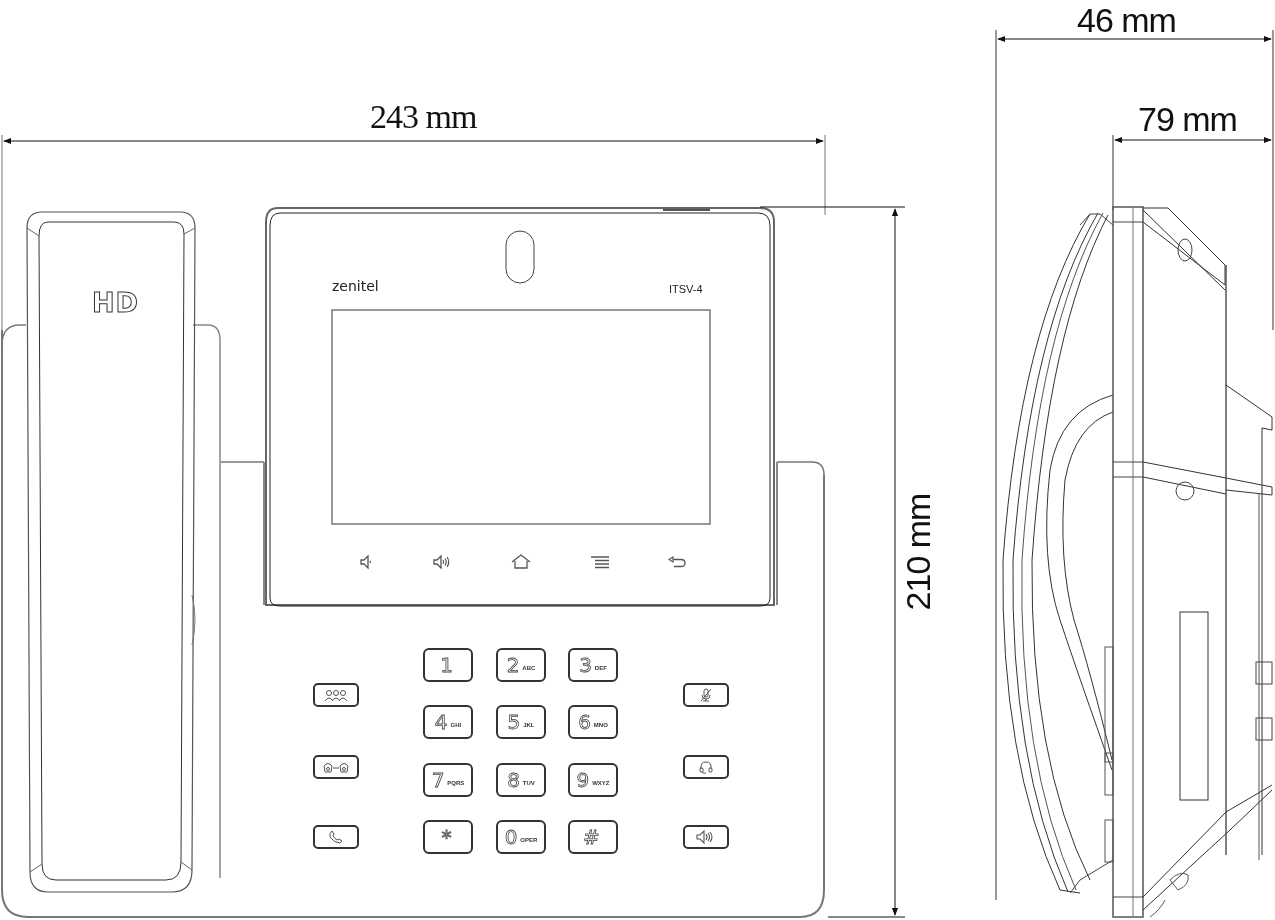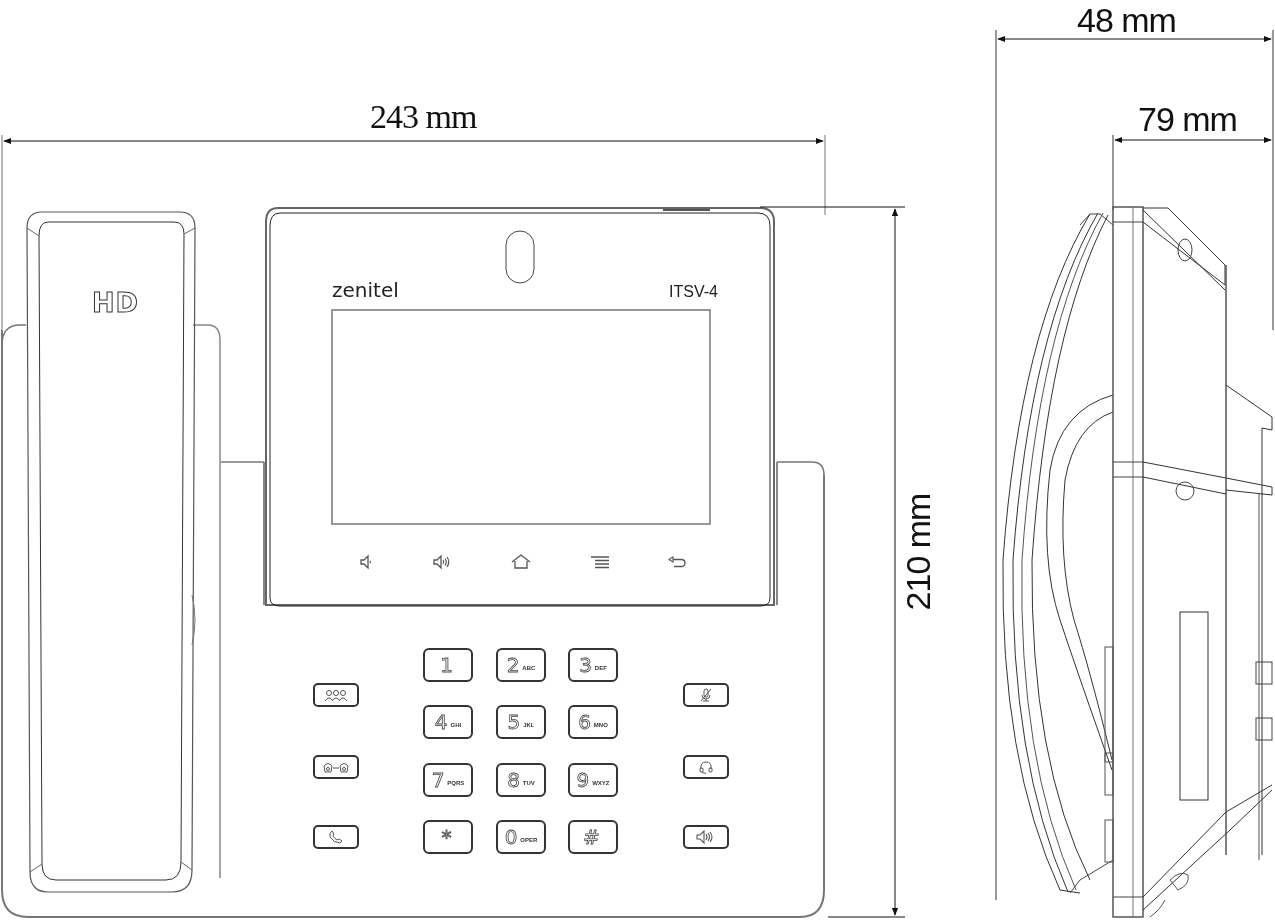--- a/index.html
+++ b/index.html
@@ -1,21 +1,21 @@
 <!DOCTYPE html>
 <html><head>
 <meta charset="utf-8">
 <style>
   html, body { margin:0; padding:0; background:#ffffff; }
   body { width:1275px; height:920px; position:relative; overflow:hidden; font-family:"Liberation Sans", sans-serif; }
   svg.canvas { position:absolute; left:0; top:0; }
   .dim-label { position:absolute; font-family:"Liberation Sans", sans-serif; font-size:34px; color:#111; letter-spacing:-1px; white-space:nowrap; line-height:1; }
   .dim-label.vert { transform:rotate(-90deg); transform-origin:center center; }
-  .brand { position:absolute; font-family:"DejaVu Sans", sans-serif; font-size:20px; color:#222; font-weight:500; }
-  .model { position:absolute; font-family:"Liberation Sans", sans-serif; font-size:16px; color:#222; }
+  .brand { position:absolute; font-family:"DejaVu Sans", sans-serif; font-size:14px; color:#222; font-weight:500; }
+  .model { position:absolute; font-family:"Liberation Sans", sans-serif; font-size:11px; color:#222; }
   .hd { position:absolute; font-family:"DejaVu Sans", sans-serif; font-weight:bold; font-size:27px; color:#fff; -webkit-text-stroke:1px #333; letter-spacing:1px; }
   .key { position:absolute; width:50px; height:34px; border:2px solid #333; border-radius:6px; background:#fff; box-sizing:border-box; display:flex; align-items:center; justify-content:center; cursor:pointer; }
   .key .num { font-family:"DejaVu Sans", sans-serif; font-size:20px; color:#fff; -webkit-text-stroke:0.8px #444; line-height:1; }
   .key .sub { font-family:"Liberation Sans", sans-serif; font-size:6px; font-weight:bold; color:#333; margin-left:3px; margin-top:6px; }
   .fkey { position:absolute; width:46px; height:24px; border:2px solid #333; border-radius:5px; background:#fff; box-sizing:border-box; display:flex; align-items:center; justify-content:center; cursor:pointer; }
   .softkey { position:absolute; width:26px; height:20px; display:flex; align-items:center; justify-content:center; cursor:pointer; }
 </style>
 </head>
 <body>
 
@@ -108,21 +108,21 @@
 
     <path d="M1143,897 L1226,812 L1272,785" stroke="#333"></path>
     <path d="M1143,910 L1230,830 L1272,790" stroke="#333"></path>
     <path d="M1170,880 Q1180,870 1188,875 Q1190,885 1178,890 Z" stroke="#555"></path>
     <path d="M1150,917 Q1160,910 1165,900" stroke="#555"></path>
   </g>
 </svg>
 
 <div class="dim-label" style="left:370px; top:100px;font-family:Liberation Serif, serif;">243 mm</div>
 <div class="dim-label vert" style="left:858px; top:535px; width:120px; text-align:center;">210 mm</div>
-<div class="dim-label" style="left:1077px; top:3px;">48 mm</div>
+<div class="dim-label" style="left:1077px; top:3px;">46 mm</div>
 <div class="dim-label" style="left:1138px; top:102px;">79 mm</div>
 
 <div class="hd" style="left:92px; top:287px;">HD</div>
 <div class="brand" style="left:332px; top:278px;">zenitel</div>
 <div class="model" style="left:669px; top:283px;">ITSV-4</div>
 
 <div class="softkey" style="left:354px; top:552px;">
   <svg width="18" height="18" viewBox="0 0 18 18">
       <path d="M3,7 L6,7 L10,3 L10,15 L6,11 L3,11 Z" fill="none" stroke="#555" stroke-width="1.3"></path>
       <path d="M12,8 Q13,9 12,10" fill="none" stroke="#555" stroke-width="1.2"></path>

